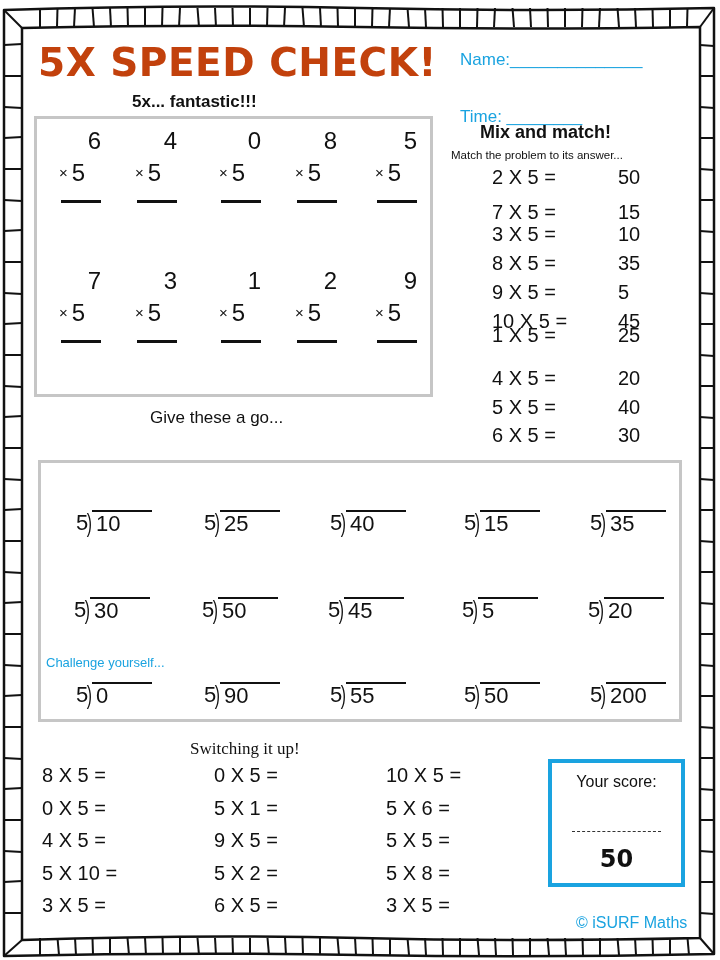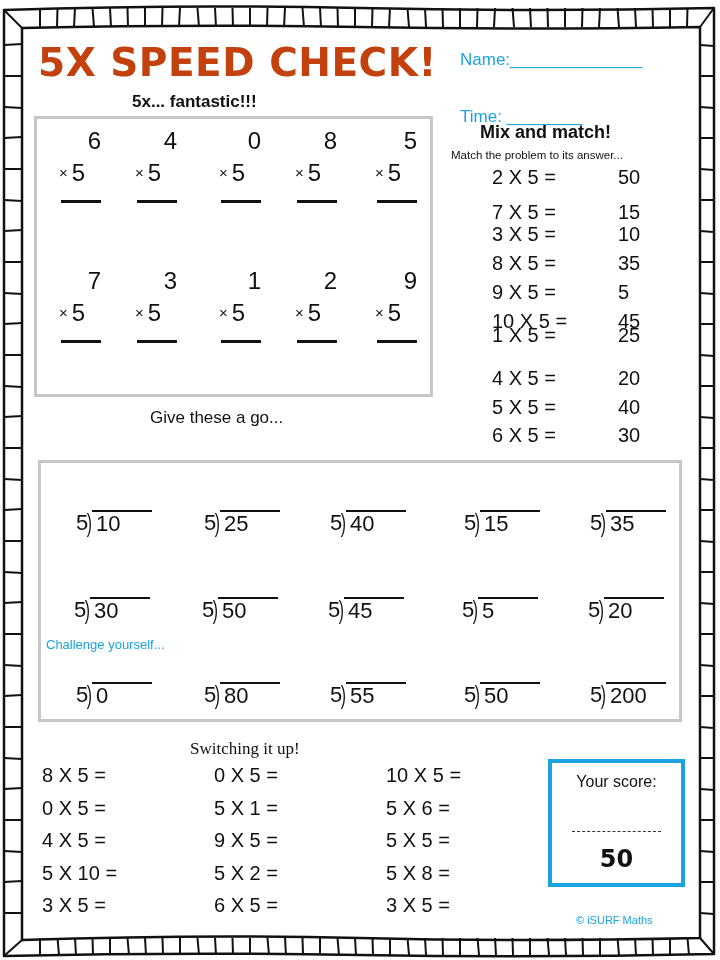--- a/index.html
+++ b/index.html
@@ -57,37 +57,37 @@
     border: 3px solid #c6c6c6;
   }
   .div {
     position: absolute; font-size: 22px; font-family: "Liberation Sans", sans-serif; white-space: nowrap;
     display: flex; align-items: flex-end;
   }
   .div .divisor { margin-right: 0px; }
   .div .bracket { font-size: 26px; line-height: 1; transform: scaleX(0.6); margin: 0 -2px 0 -3px; }
   .div .dividend { border-top: 2px solid #111; padding: 0 14px 0 4px; min-width: 60px; line-height: 1.1; }
   .challenge {
-    position: absolute; left: 46px; top: 637px; font-size: 13px; color: #1aa3e0;
+    position: absolute; left: 46px; top: 655px; font-size: 13px; color: #1aa3e0;
     font-family: "Liberation Sans", sans-serif;
     text-align: right;
   }
 
   
   .sw { position: absolute; font-size: 20px; font-family: "Liberation Sans", sans-serif; white-space: nowrap; }
 
   
   .score-box {
     position: absolute; left: 548px; top: 759px; width: 137px; height: 128px;
     border: 4px solid #1aa3e0;
   }
   .score-label { position: absolute; left: 0; right: 0; top: 10px; text-align: center; font-size: 16px; font-family: "Liberation Sans", sans-serif; }
   .score-line { position: absolute; left: 20px; right: 20px; top: 68px; border-top: 1px dashed #333; }
   .score-value { position: absolute; left: 0; right: 0; top: 82px; text-align: center; font-size: 24px; font-weight: bold; font-family: "DejaVu Sans", sans-serif; }
-  .copyright { position: absolute; left: 576px; top: 914px; font-size: 11px; color: #1aa3e0; font-family: "Liberation Sans", sans-serif; }
+  .copyright { position: absolute; left: 576px; top: 914px; font-size: 16px; color: #1aa3e0; font-family: "Liberation Sans", sans-serif; }
 </style>
 </head>
 <body>
 
 <div class="frame">
   <svg viewBox="0 0 720 960" xmlns="http://www.w3.org/2000/svg">
     <g fill="none" stroke="#111" stroke-width="2.5" stroke-linejoin="round">
       <path d="M4 10 Q180 4 360 8 T714 8 L714 954 Q540 958 360 955 T4 956 Z"></path>
       <path d="M22 28 Q200 24 360 27 T700 27 L700 938 Q520 942 360 938 T22 940 Z"></path>
     </g>
@@ -361,21 +361,21 @@
       <span class="dividend">20</span>
     </div>
     <div class="div" style="left: 76px; top: 682px;">
       <span class="divisor">5</span>
       <span class="bracket">)</span>
       <span class="dividend">0</span>
     </div>
     <div class="div" style="left: 204px; top: 682px;">
       <span class="divisor">5</span>
       <span class="bracket">)</span>
-      <span class="dividend">80</span>
+      <span class="dividend">90</span>
     </div>
     <div class="div" style="left: 330px; top: 682px;">
       <span class="divisor">5</span>
       <span class="bracket">)</span>
       <span class="dividend">55</span>
     </div>
     <div class="div" style="left: 464px; top: 682px;">
       <span class="divisor">5</span>
       <span class="bracket">)</span>
       <span class="dividend">50</span>

